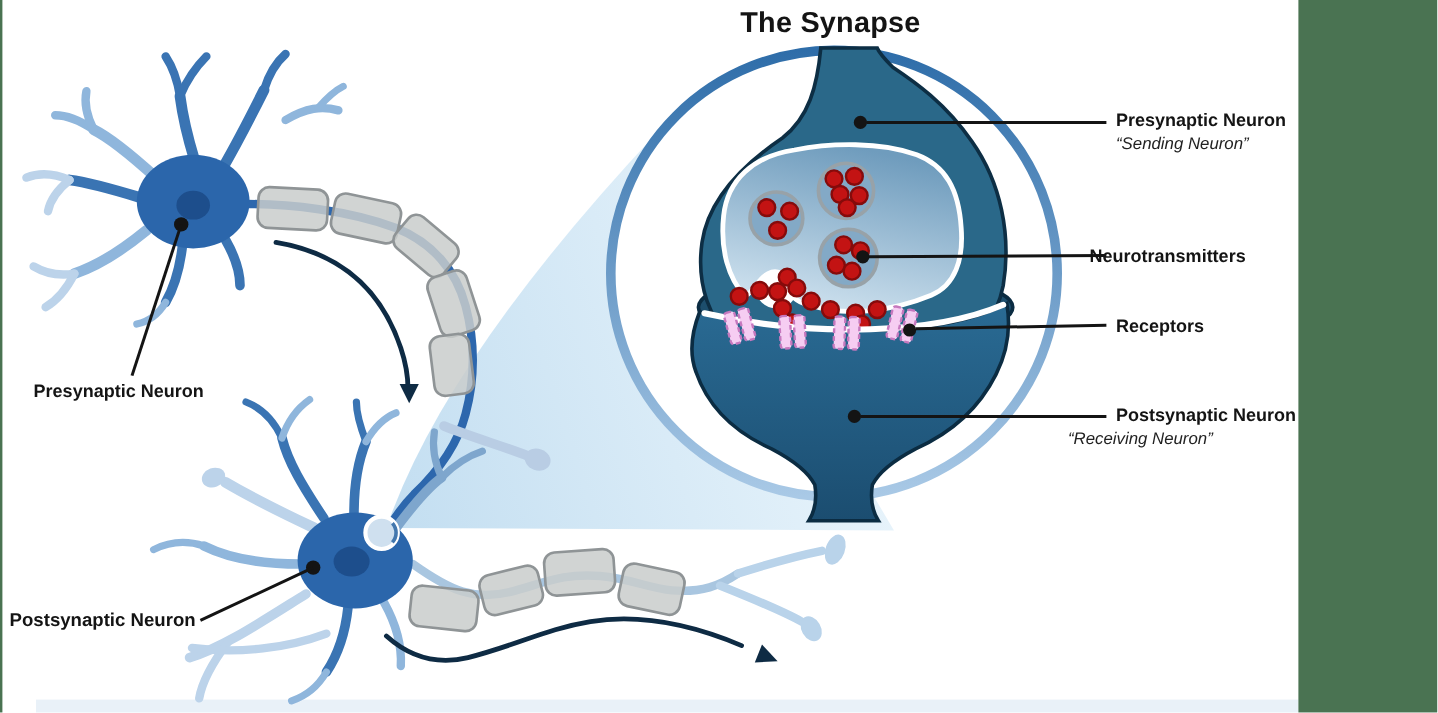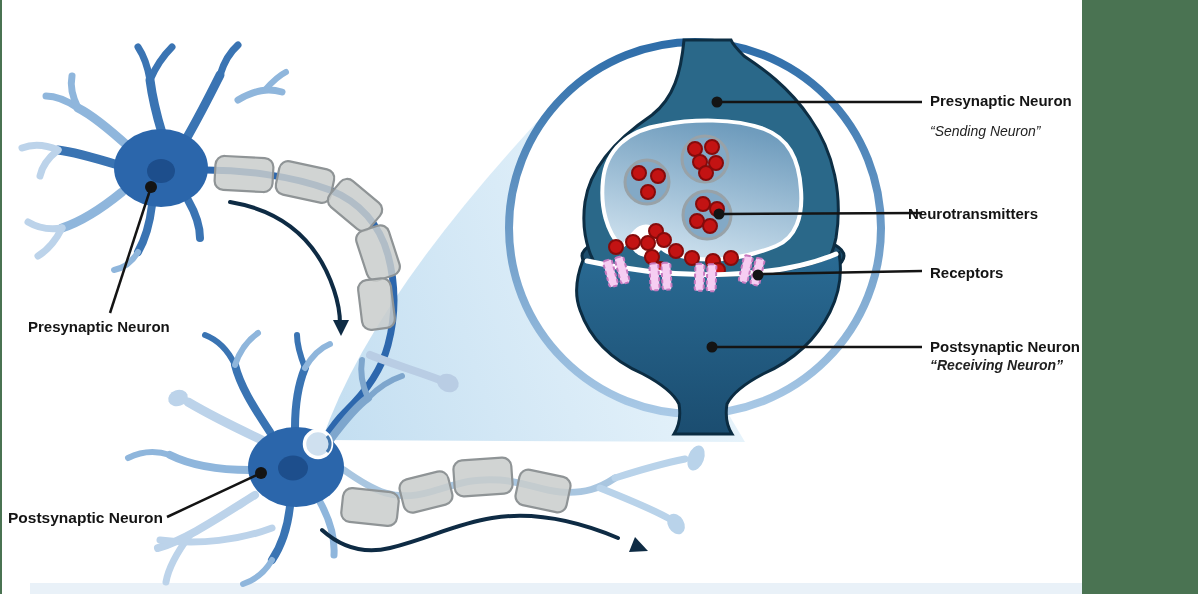--- a/index.html
+++ b/index.html
@@ -7,25 +7,25 @@
           font-family:"Liberation Sans","DejaVu Sans",sans-serif;}
   .art{position:absolute;left:0;top:0;z-index:1;}
   .green-band{position:absolute;top:0;right:0;width:116px;height:594px;background:#4a7352;z-index:3;}
   .green-sliver{position:absolute;top:0;left:0;width:2px;height:594px;background:#4a7352;z-index:3;}
   .bottom-tint{position:absolute;left:30px;top:583px;width:1052px;height:11px;background:#e9f1f8;z-index:0;}
   .lbl{position:absolute;color:#141414;z-index:2;white-space:nowrap;}
   .title{left:542px;top:6px;width:300px;text-align:center;font-size:24px;font-weight:bold;letter-spacing:0.2px;}
   .blabel{font-size:15px;font-weight:bold;}
   .sublabel{font-size:14px;font-style:italic;font-weight:normal;color:#222;}
   .r-presyn{left:930px;top:92px;}
-  .r-presyn-sub{left:930px;top:111px;margin-top:12px;}
+  .r-presyn-sub{left:930px;top:111px;}
   .r-neuro{left:908px;top:205px;}
   .r-recep{left:930px;top:264px;text-align:center;}
   .r-postsyn{left:930px;top:338px;}
-  .r-postsyn-sub{left:930px;top:357px;font-weight:bold;}
+  .r-postsyn-sub{left:890px;top:357px;}
   .l-presyn{left:28px;top:318px;}
   .l-postsyn{left:8px;top:509px;font-size:15.5px;}
 </style>
 </head>
 <body>
 
 <div class="canvas">
 
   <div class="bottom-tint"></div>
 
@@ -228,20 +228,21 @@
       <line x1="763" y1="274" x2="922" y2="271"></line>
       <circle cx="712" cy="347" r="5.5" fill="#141414" stroke="none"></circle>
       <line x1="717" y1="347" x2="922" y2="347"></line>
       <circle cx="151" cy="187" r="6" fill="#141414" stroke="none"></circle>
       <line x1="151" y1="187" x2="110" y2="313"></line>
       <circle cx="261" cy="473" r="6" fill="#141414" stroke="none"></circle>
       <line x1="261" y1="473" x2="167" y2="517"></line>
     </g>
   </svg>
 
+  <div class="lbl title">The Synapse</div>
 
   <div class="lbl blabel r-presyn">Presynaptic Neuron</div>
   <div class="lbl sublabel r-presyn-sub">“Sending Neuron”</div>
 
   <div class="lbl blabel r-neuro">Neurotransmitters</div>
 
   <div class="lbl blabel r-recep">Receptors</div>
 
   <div class="lbl blabel r-postsyn">Postsynaptic Neuron</div>
   <div class="lbl sublabel r-postsyn-sub">“Receiving Neuron”</div>

